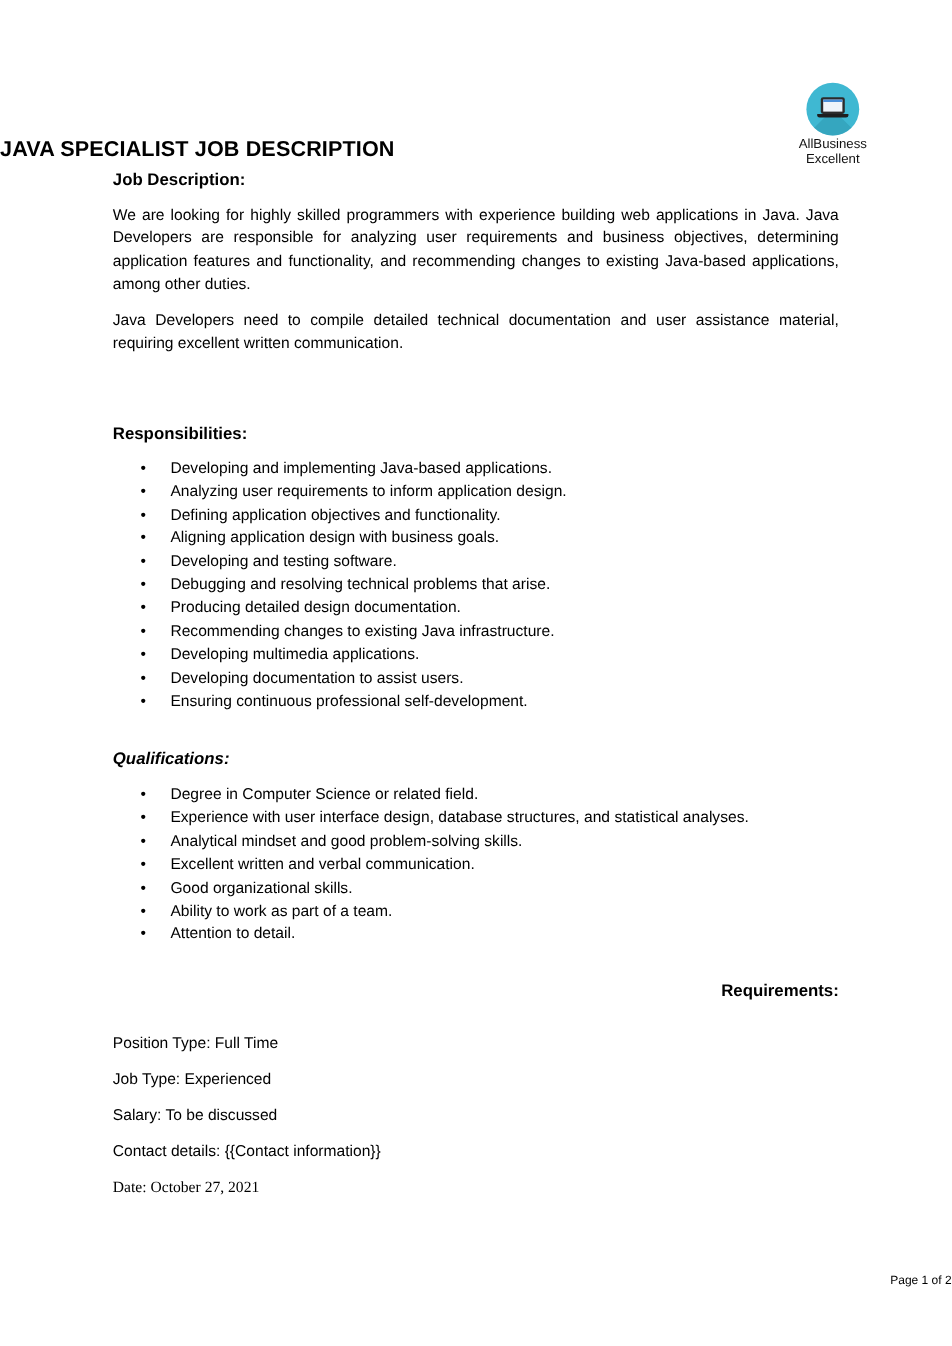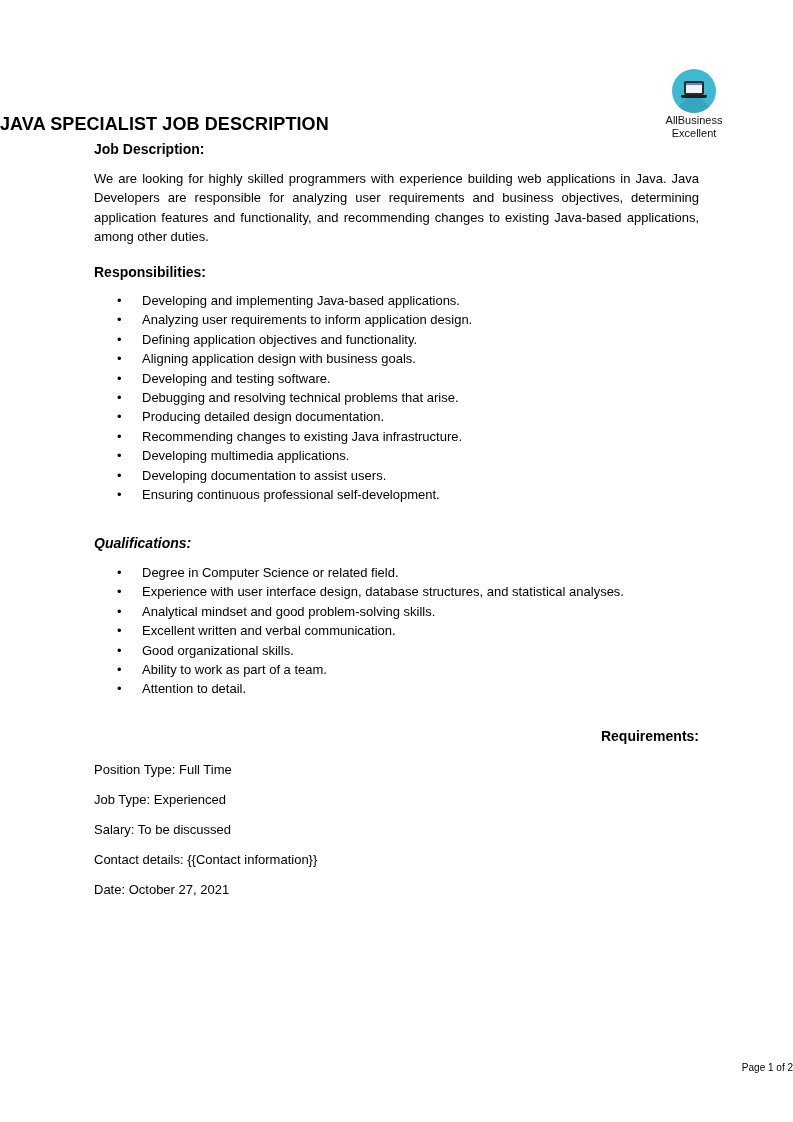--- a/index.html
+++ b/index.html
@@ -45,22 +45,23 @@
     </div>
     <div class="logo-text">AllBusiness</div>
     <div class="logo-text">Excellent</div>
   </div>
 
   <div class="title">JAVA SPECIALIST JOB DESCRIPTION</div>
 
   <div class="content">
     <p class="h">Job Description:</p>
     <p class="just" style="margin-top:9px;">We are looking for highly skilled programmers with experience building web applications in Java. Java Developers are responsible for analyzing user requirements and business objectives, determining application features and functionality, and recommending changes to existing Java-based applications, among other duties.</p>
+    <p class="just" style="margin-top:10px;">Java Developers need to compile detailed technical documentation and user assistance material, requiring excellent written communication.</p>
 
-    <p class="h" style="margin-top:16px;">Responsibilities:</p>
+    <p class="h" style="margin-top:56px;">Responsibilities:</p>
     <ul style="margin-top:9px;">
       <li><span class="bullet">•</span><span>Developing and implementing Java-based applications.</span></li>
       <li><span class="bullet">•</span><span>Analyzing user requirements to inform application design.</span></li>
       <li><span class="bullet">•</span><span>Defining application objectives and functionality.</span></li>
       <li><span class="bullet">•</span><span>Aligning application design with business goals.</span></li>
       <li><span class="bullet">•</span><span>Developing and testing software.</span></li>
       <li><span class="bullet">•</span><span>Debugging and resolving technical problems that arise.</span></li>
       <li><span class="bullet">•</span><span>Producing detailed design documentation.</span></li>
       <li><span class="bullet">•</span><span>Recommending changes to existing Java infrastructure.</span></li>
       <li><span class="bullet">•</span><span>Developing multimedia applications.</span></li>
@@ -73,21 +74,21 @@
       <li><span class="bullet">•</span><span>Degree in Computer Science or related field.</span></li>
       <li><span class="bullet">•</span><span>Experience with user interface design, database structures, and statistical analyses.</span></li>
       <li><span class="bullet">•</span><span>Analytical mindset and good problem-solving skills.</span></li>
       <li><span class="bullet">•</span><span>Excellent written and verbal communication.</span></li>
       <li><span class="bullet">•</span><span>Good organizational skills.</span></li>
       <li><span class="bullet">•</span><span>Ability to work as part of a team.</span></li>
       <li><span class="bullet">•</span><span>Attention to detail.</span></li>
     </ul>
 
     <p class="h" style="margin-top:28px;text-align:right;">Requirements:</p>
-    <p style="margin-top:14px;">Position Type: Full Time</p>
+    <p style="margin-top:24px;">Position Type: Full Time</p>
     <p style="margin-top:10.5px;">Job Type: Experienced</p>
     <p style="margin-top:10.5px;">Salary: To be discussed</p>
     <p style="margin-top:10.5px;">Contact details: {{Contact information}}</p>
-    <p style="margin-top:10.5px;">Date:  October 27, 2021</p>
+    <p style="margin-top:10.5px;font-family:Liberation Serif, serif;">Date:  October 27, 2021</p>
   </div>
 
   <div class="footer">Page 1 of 2</div>
 </div>
 
 </body></html>

